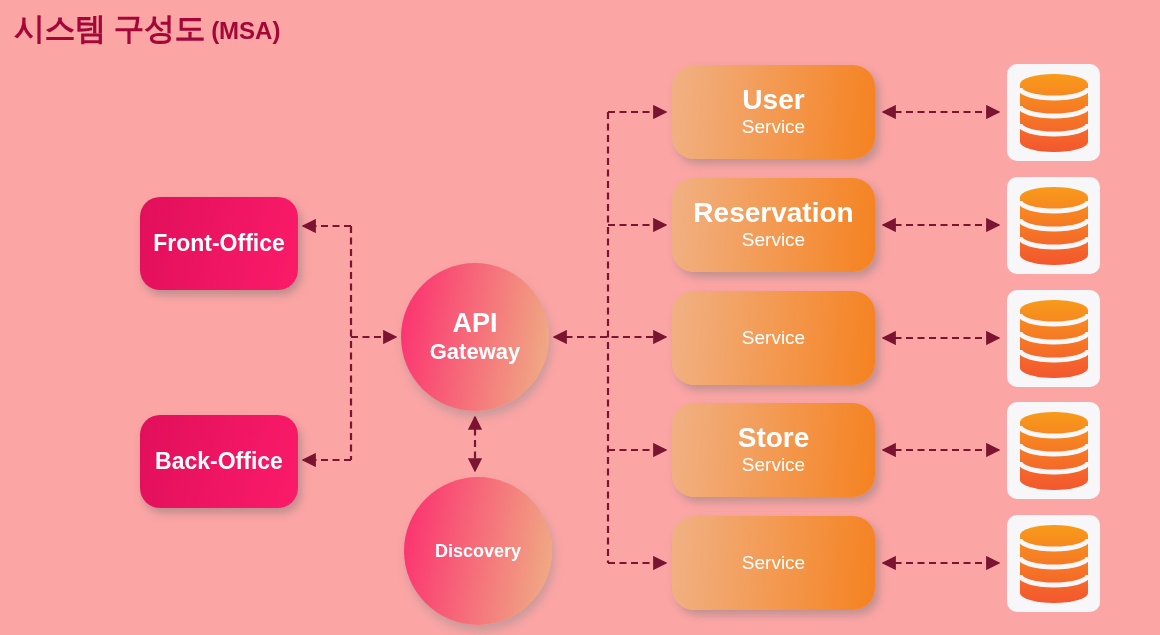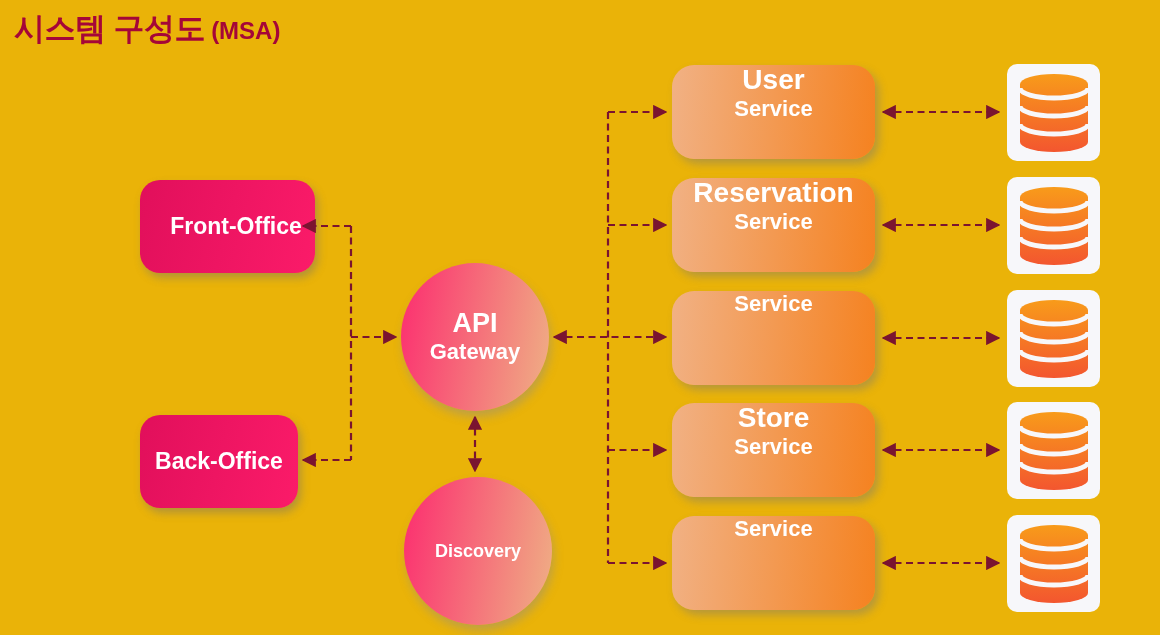--- a/index.html
+++ b/index.html
@@ -1,56 +1,56 @@
 <!DOCTYPE html>
 <html><head>
 <meta charset="utf-8">
 <style>
   html,body{margin:0;padding:0;background:#fff;}
   #stage{
-    position:relative;width:1160px;height:635px;background:#eab308;
+    position:relative;width:1160px;height:635px;background:#fca5a5;
     font-family:"Liberation Sans","DejaVu Sans",sans-serif;overflow:hidden;
   }
   
   .title{position:absolute;left:14px;top:8px;white-space:nowrap;color:#A50638;}
   .title .main{font-size:31px;font-weight:800;letter-spacing:-0.5px;}
   .title .suffix{font-size:24px;font-weight:600;margin-left:6px;}
   
   .pinkbox{
     position:absolute;left:140px;width:158px;height:93px;border-radius:20px;
     background:linear-gradient(105deg,#E10F5B 0%,#FB1B69 100%);
     box-shadow:3px 5px 8px rgba(110,110,110,.45);
     display:flex;align-items:center;justify-content:center;
     color:#fff;font-size:23px;font-weight:700;
   }
-  #front-office{top:180px;padding-left:17px;}
+  #front-office{top:197px;}
   #back-office{top:415px;}
   
   .circle{
     position:absolute;width:148px;height:148px;border-radius:50%;
     background:linear-gradient(100deg,#FC2C6F 0%,#EFB185 100%);
     box-shadow:2px 6px 10px rgba(140,140,140,.45);
     display:flex;flex-direction:column;align-items:center;justify-content:center;
     color:#fff;text-align:center;
   }
   #api-gateway{left:401px;top:263px;}
   #discovery{left:404px;top:477px;}
   .circle .l1{font-size:27px;font-weight:700;line-height:1.15;}
   .circle .l2{font-size:22px;font-weight:700;line-height:1.2;}
   #discovery .l1{font-size:18px;}
   
   .svcbox{
     position:absolute;left:672px;width:203px;height:94px;border-radius:22px;
     background:linear-gradient(95deg,#F1B184 0%,#F58220 100%);
     box-shadow:4px 5px 8px rgba(120,120,120,.45);
-    display:flex;flex-direction:column;align-items:center;
+    display:flex;flex-direction:column;align-items:center;justify-content:center;
     color:#fff;text-align:center;
   }
   .svcbox .nm{font-size:28px;font-weight:700;line-height:1.1;}
-  .svcbox .sub{font-size:22px;font-weight:700;line-height:1.2;}
+  .svcbox .sub{font-size:19px;font-weight:400;line-height:1.2;}
   
   .dbtile{
     position:absolute;left:1007px;width:93px;height:97px;border-radius:10px;
     background:#F7F7FA;display:flex;align-items:center;justify-content:center;
   }
   
   #arrows{position:absolute;left:0;top:0;width:1160px;height:635px;pointer-events:none;}
 </style>
 </head>
 <body>

